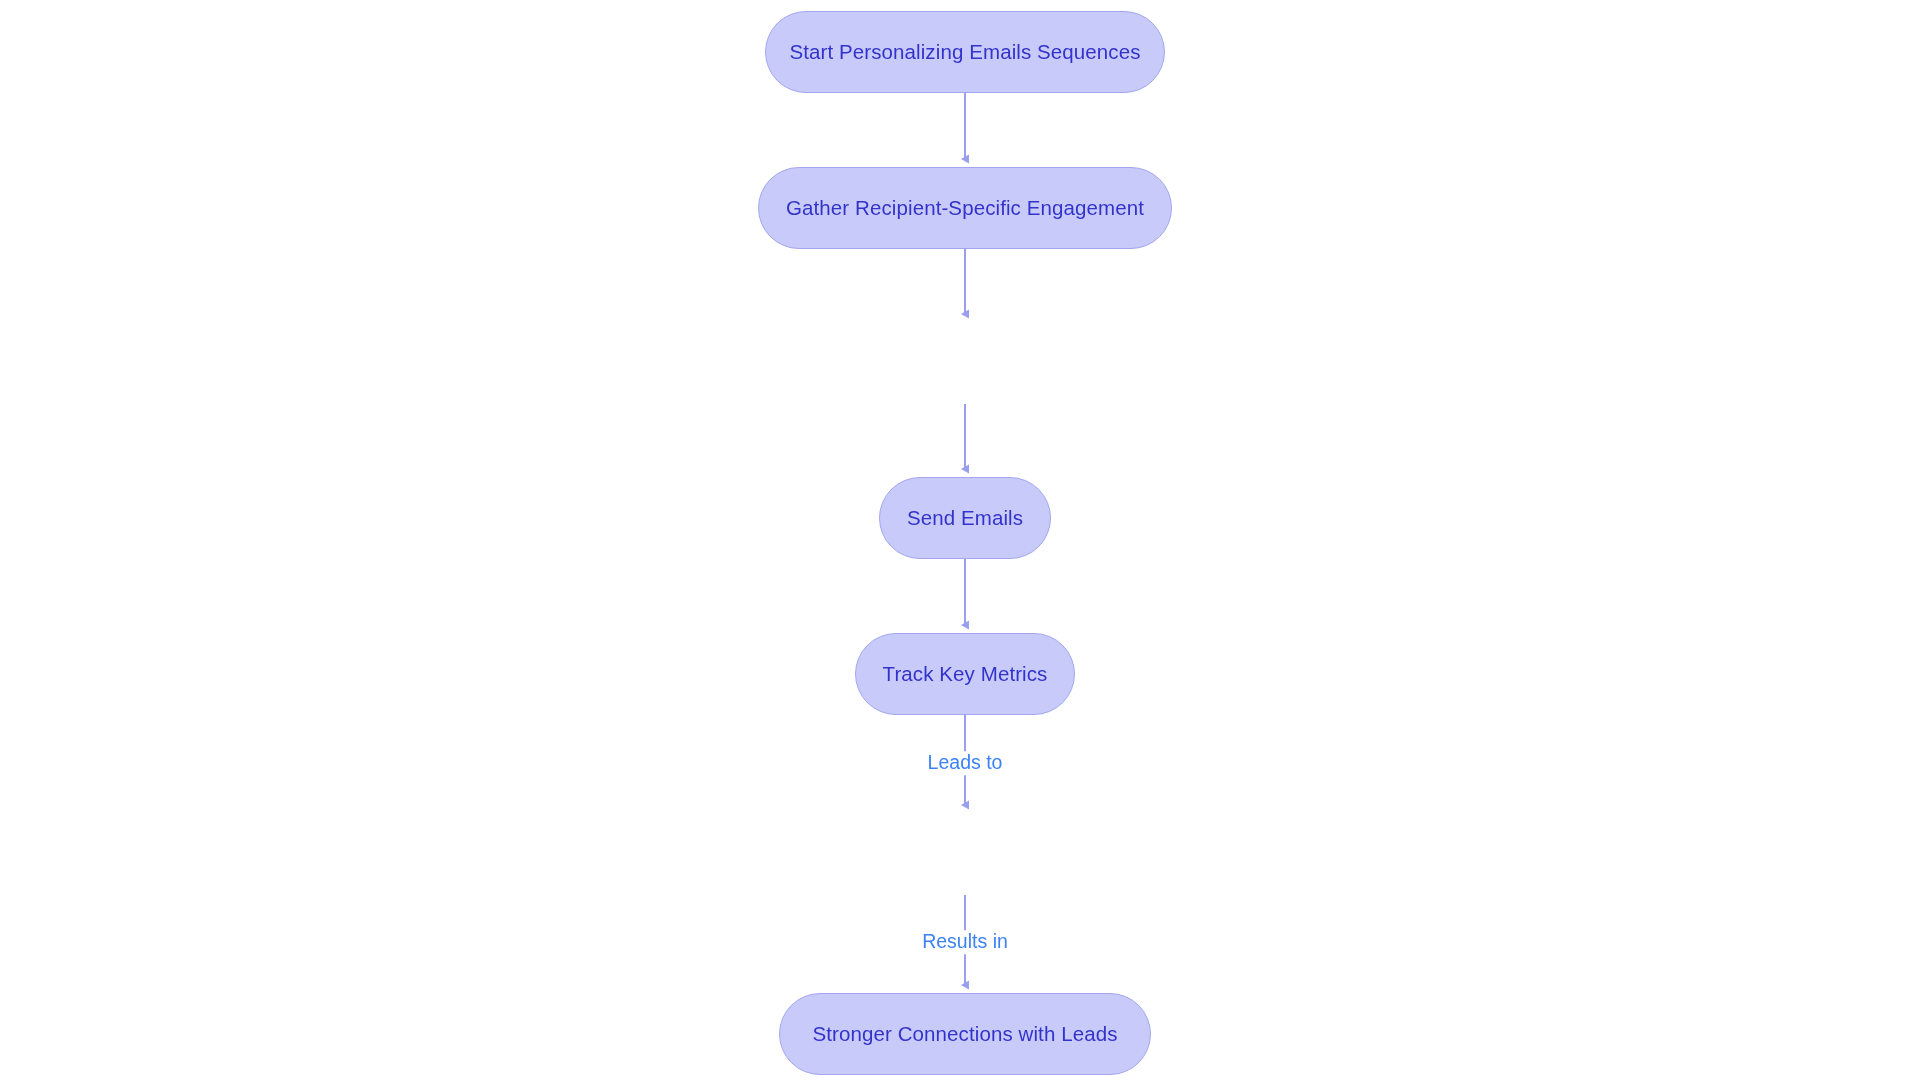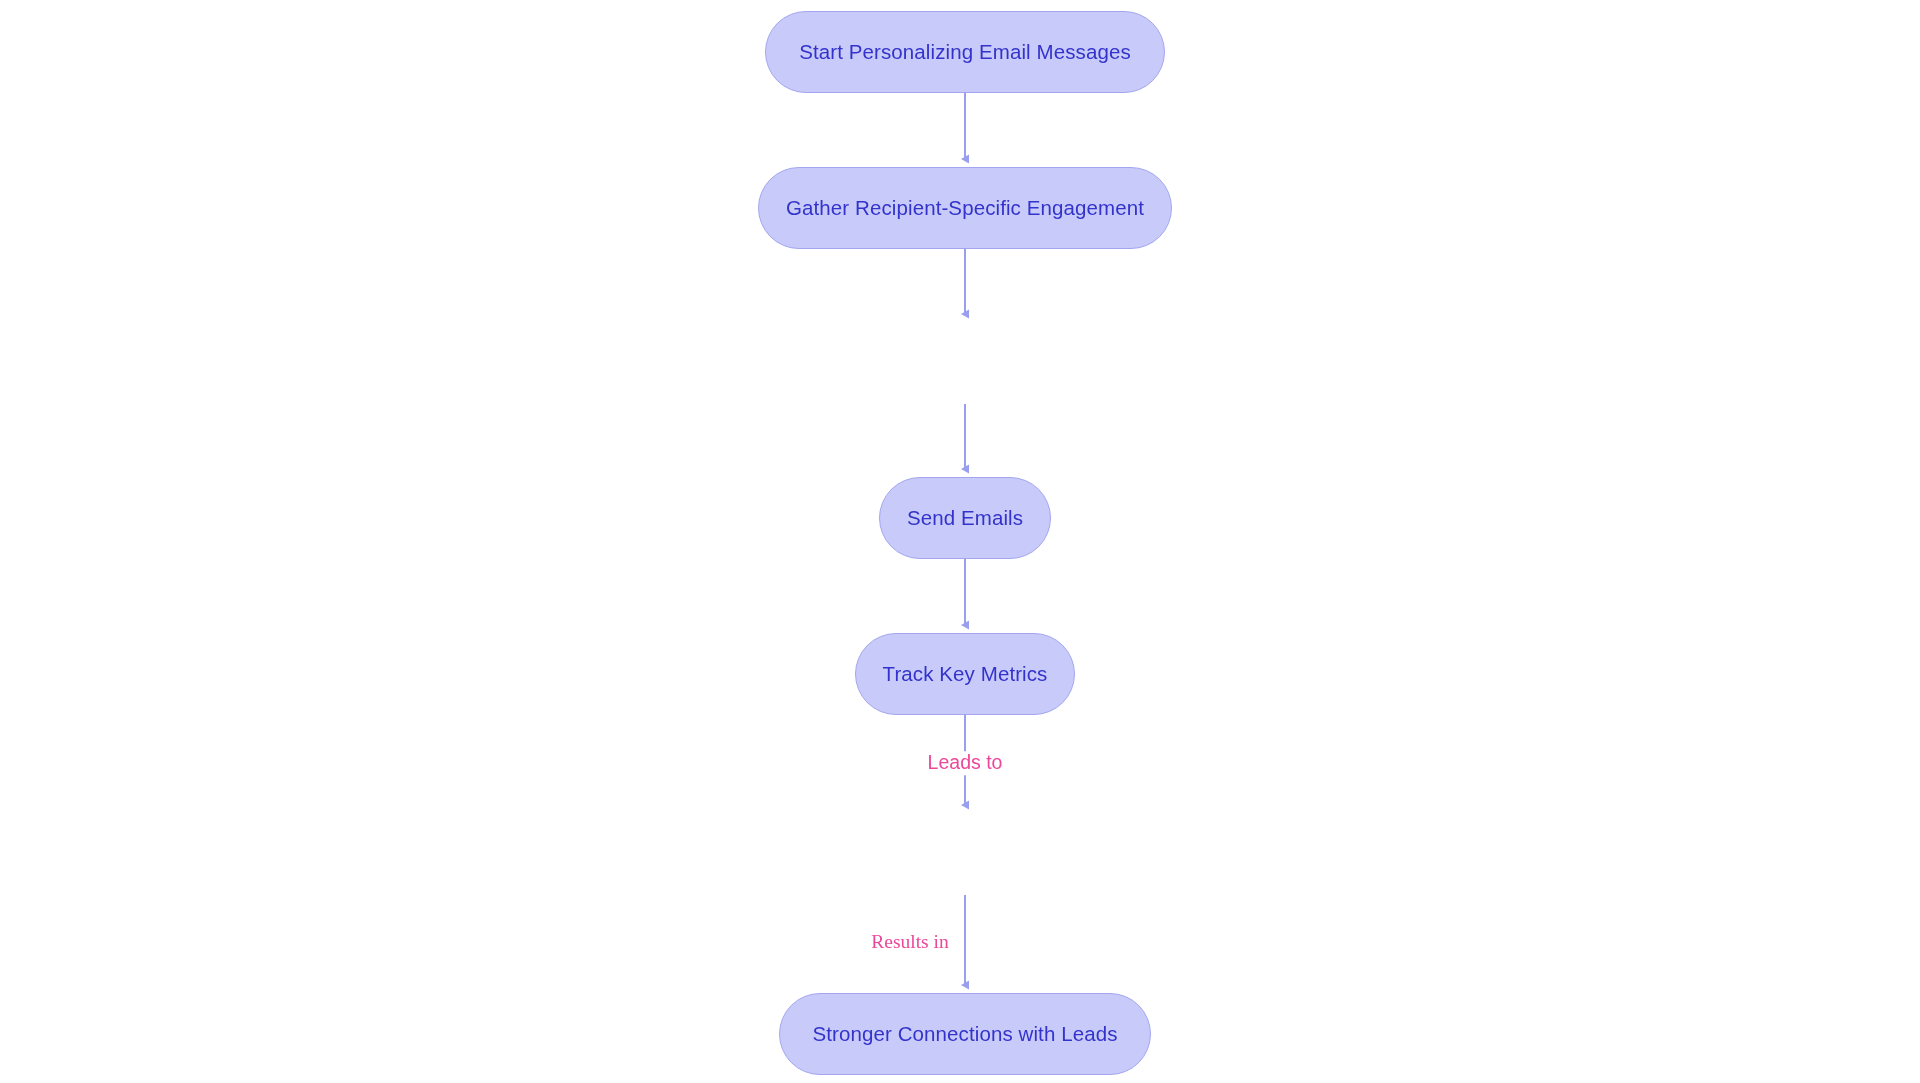--- a/index.html
+++ b/index.html
@@ -52,21 +52,21 @@
     letter-spacing: 0.1px;
     line-height: 1;
     font-family: "Liberation Sans", "DejaVu Sans", sans-serif;
   }
 
   
   .edge-label {
     position: absolute;
     transform: translate(-50%, -50%);
     background: #ffffff;
-    color: #ec4899;
+    color: #3b82f6;
     font-size: 19.5px;
     line-height: 1;
     padding: 2px 5px;
     white-space: nowrap;
     font-family: "Liberation Sans", "DejaVu Sans", sans-serif;
     text-align: center;
   }
 </style>
 </head>
 <body>
@@ -87,21 +87,21 @@
     <line x1="965" y1="404" x2="965" y2="469" stroke="#9a9eee" stroke-width="2" marker-end="url(#arrowhead)"></line>
 
     <line x1="965" y1="559" x2="965" y2="625" stroke="#9a9eee" stroke-width="2" marker-end="url(#arrowhead)"></line>
 
     <line x1="965" y1="715" x2="965" y2="805" stroke="#9a9eee" stroke-width="2" marker-end="url(#arrowhead)"></line>
 
     <line x1="965" y1="895" x2="965" y2="985" stroke="#9a9eee" stroke-width="2" marker-end="url(#arrowhead)"></line>
   </svg>
 
   <div class="node" style="left:965px; top:52px; width:400px; height:82px;">
-    <span class="node-label">Start Personalizing Email Messages</span>
+    <span class="node-label">Start Personalizing Emails Sequences</span>
   </div>
 
   <div class="node" style="left:965px; top:208px; width:414px; height:82px;">
     <span class="node-label">Gather Recipient-Specific Engagement</span>
   </div>
 
 
   <div class="node" style="left:965px; top:518px; width:172px; height:82px;align-items:center;">
     <span class="node-label">Send Emails</span>
   </div>
@@ -110,15 +110,15 @@
     <span class="node-label">Track Key Metrics</span>
   </div>
 
 
   <div class="node" style="left:965px; top:1034px; width:372px; height:82px;">
     <span class="node-label">Stronger Connections with Leads</span>
   </div>
 
   <div class="edge-label" style="left:965px; top:763px;">Leads to</div>
 
-  <div class="edge-label" style="left:910px; top:942px;font-family:Liberation Serif, serif;">Results in</div>
+  <div class="edge-label" style="left:965px; top:942px;">Results in</div>
 
 </div>
 
 </body></html>

